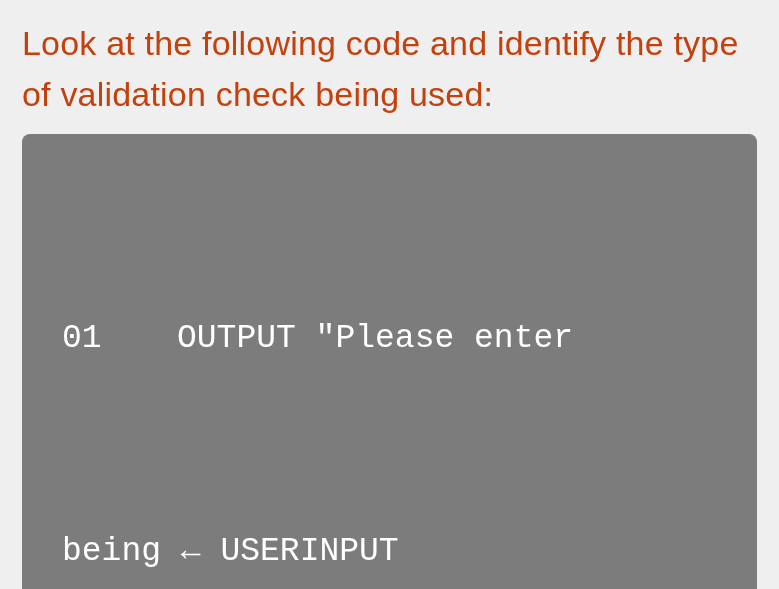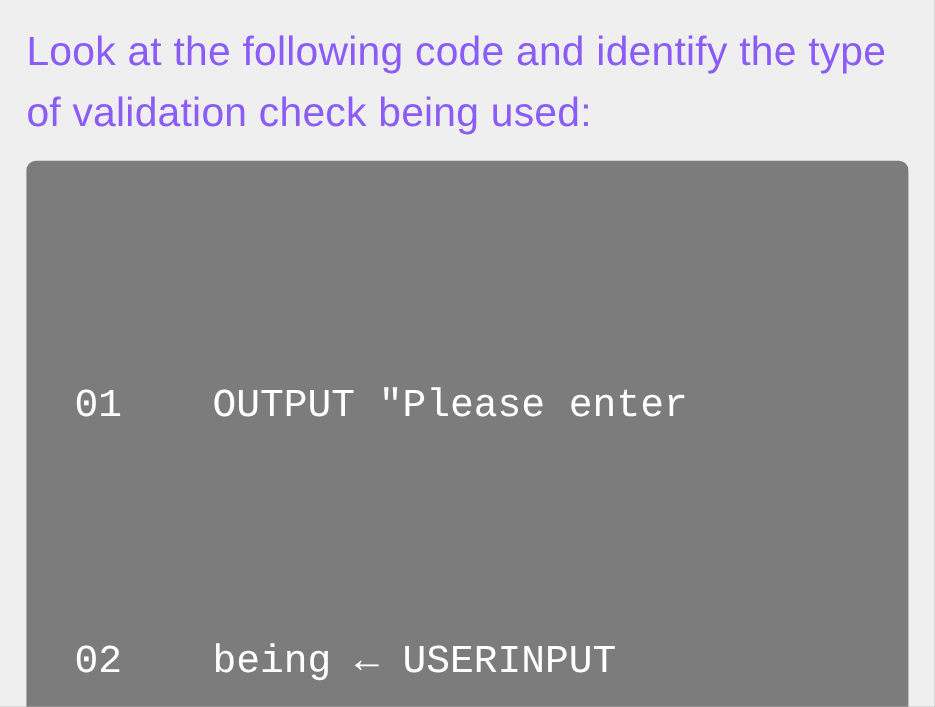--- a/index.html
+++ b/index.html
@@ -11,21 +11,21 @@
     width: 779px;
     height: 589px;
     background: #efefef;
     font-family: -apple-system, BlinkMacSystemFont, "Segoe UI", Arial, sans-serif;
     overflow: hidden;
     padding: 18px 22px 0 22px;
   }
   .question {
     font-size: 34px;
     line-height: 1.5;
-    color: #8b5cf6;
+    color: #c2410c;
     font-weight: 400;
     margin-bottom: 14px;
     letter-spacing: 0.2px;
   }
   .code-block {
     background: #7c7c7c;
     border-radius: 8px 8px 0 0;
     padding: 28px 22px 28px 40px;
     font-family: "Consolas", "Menlo", "Courier New", monospace;
     font-size: 33px;
@@ -48,18 +48,18 @@
     white-space: pre;
   }
 </style>
 </head>
 <body>
 
 <div class="question">Look at the following code and identify the type of validation check being used:</div>
 
 <div class="code-block">
   <div class="code-line"><span class="line-num">01</span><span class="code-text">OUTPUT "Please enter</span></div>
-  <div class="code-line"><span class="line-num">02</span><span class="code-text">being ← USERINPUT</span></div>
+  <div class="code-line"><span class="code-text">being ← USERINPUT</span></div>
   
   
   
   
 </div>
 
 </body></html>

